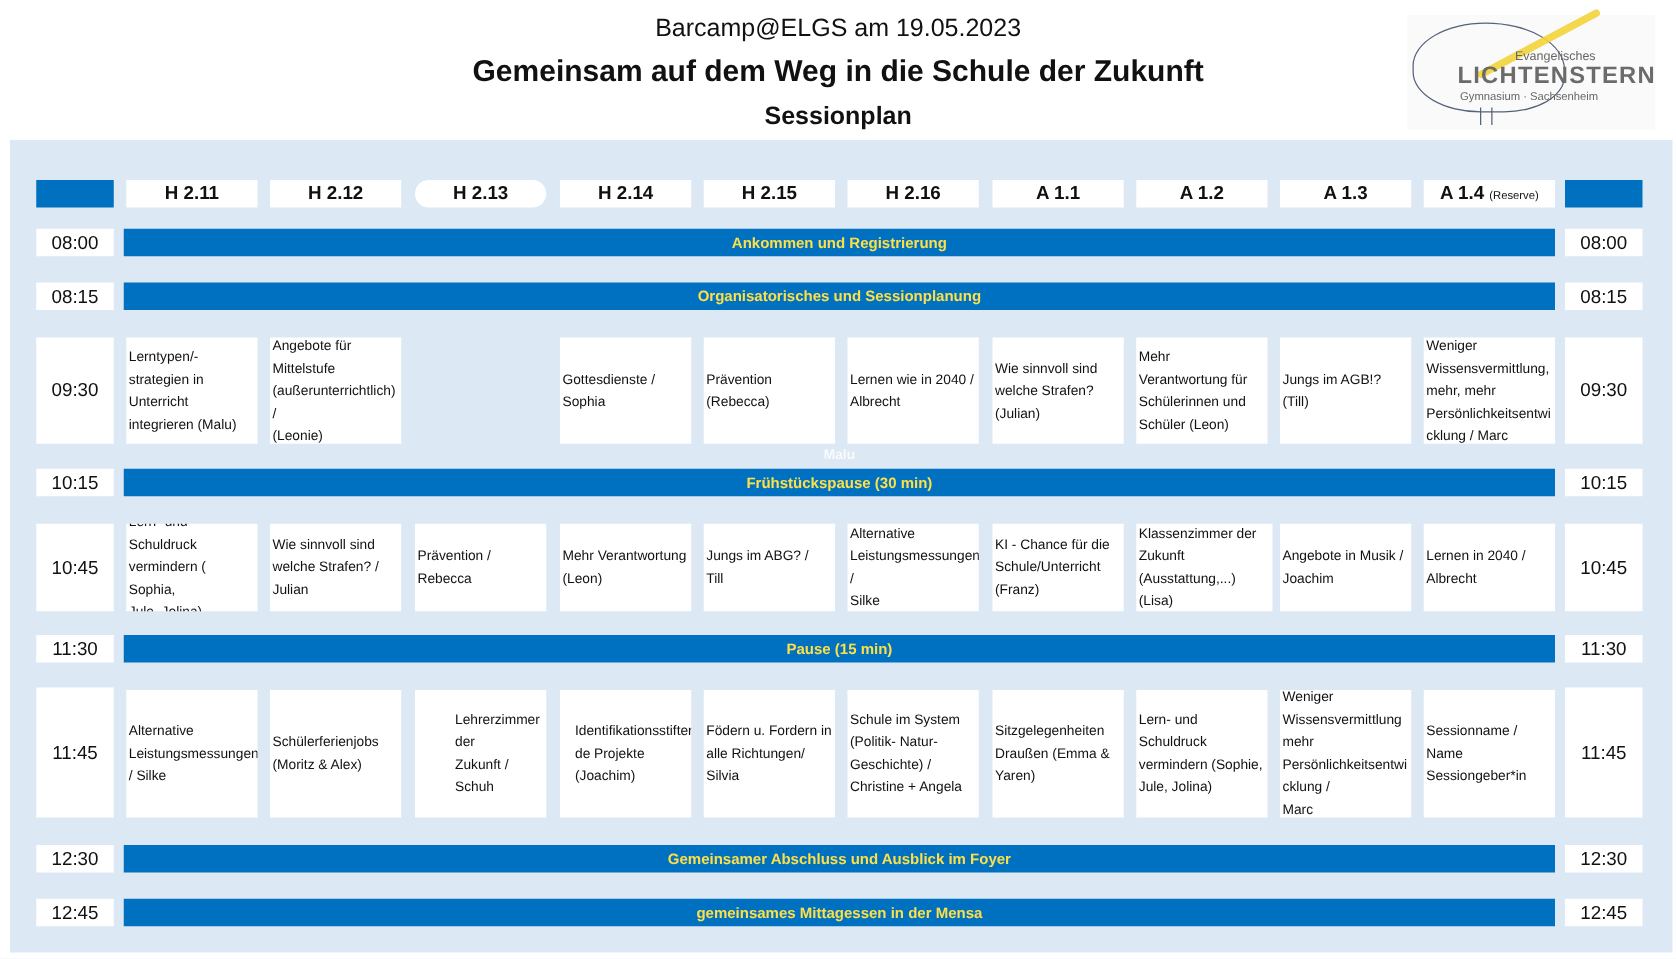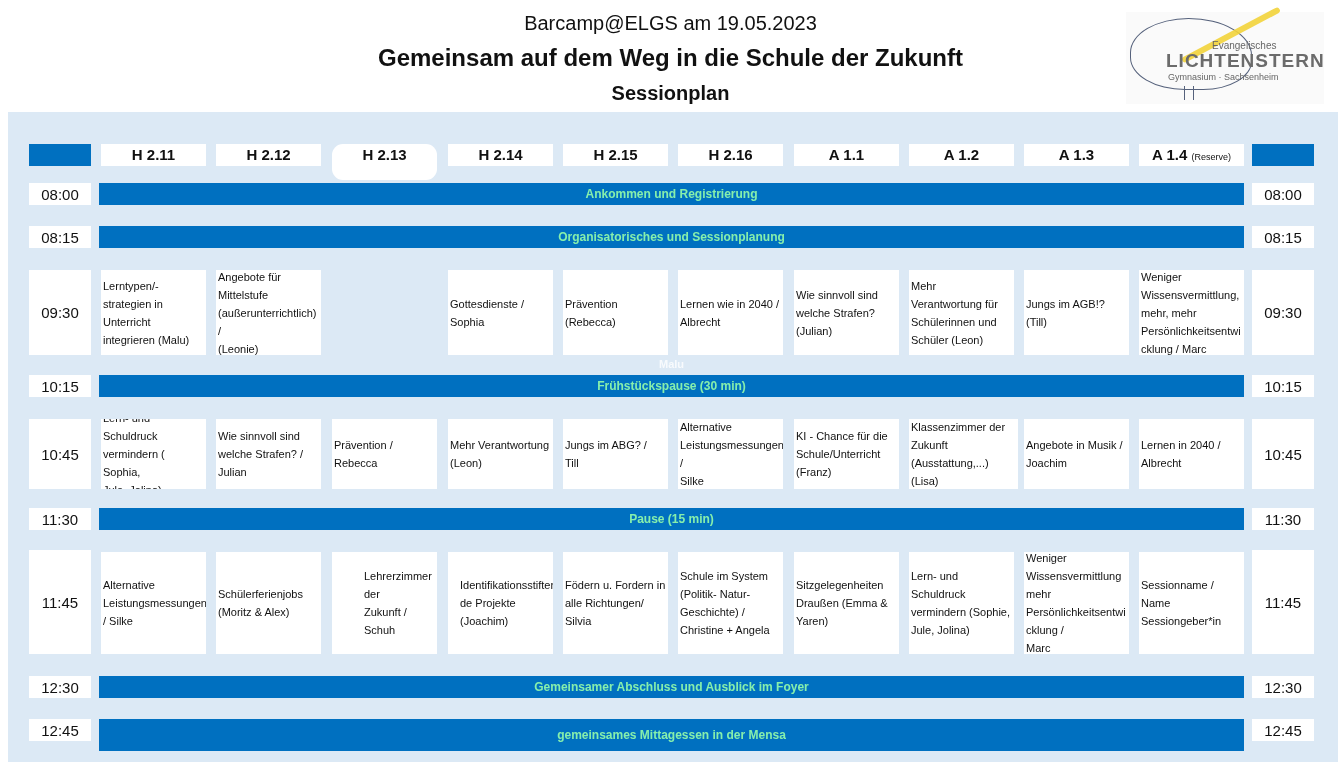--- a/index.html
+++ b/index.html
@@ -17,21 +17,21 @@
   .logo .ev { position:absolute; left:86px; top:28px; font-size:10px; color:#666; }
   .logo .name { position:absolute; left:40px; top:38px; font-size:19px; font-weight:bold; color:#6b6b6b; letter-spacing:1px; }
   .logo .sub { position:absolute; left:42px; top:60px; font-size:9px; color:#666; }
 
   .plan { position:absolute; left:8px; top:112px; width:1330px; height:650px; background:#dce9f5; }
   .cell { position:absolute; background:#ffffff; box-sizing:border-box; }
   .room { text-align:center; font-size:15px; font-weight:bold; line-height:22px; }
   .room small { font-size:9px; font-weight:normal; }
   .blue { background:#0070c0; }
   .time { text-align:center; font-size:15px; display:flex; align-items:center; justify-content:center; }
-  .bar { color:#86efac; font-size:12px; font-weight:bold; text-align:center; display:flex; align-items:center; justify-content:center; }
+  .bar { color:#fde047; font-size:12px; font-weight:bold; text-align:center; display:flex; align-items:center; justify-content:center; }
   .sess { font-size:11px; line-height:18px; padding:0 2px; display:flex; align-items:center; white-space:pre-line; overflow:hidden; }
   .ghost { position:absolute; color:#ffffff; font-size:11px; font-weight:bold; opacity:.8; }
 </style>
 </head>
 <body>
 
 <div class="hdr" id="t1">Barcamp@ELGS am 19.05.2023</div>
 <div class="hdr" id="t2">Gemeinsam auf dem Weg  in die Schule der Zukunft</div>
 <div class="hdr" id="t3">Sessionplan</div>
 
@@ -42,21 +42,21 @@
   <div class="ev">Evangelisches</div>
   <div class="name">LICHTENSTERN</div>
   <div class="sub">Gymnasium · Sachsenheim</div>
 </div>
 
 <div class="plan">
 
   <div class="cell blue" style="left:21px;top:32px;width:62px;height:22px;"></div>
   <div class="cell room" style="left:93px;top:32px;width:105px;height:22px;">H 2.11</div>
   <div class="cell room" style="left:208px;top:32px;width:105px;height:22px;">H 2.12</div>
-  <div class="cell room" style="left:324px;top:32px;width:105px;height:36px;border-radius:11px;">H 2.13</div>
+  <div class="cell room" style="left:324px;top:32px;width:105px;height:22px;border-radius:11px;">H 2.13</div>
   <div class="cell room" style="left:440px;top:32px;width:105px;height:22px;">H 2.14</div>
   <div class="cell room" style="left:555px;top:32px;width:105px;height:22px;">H 2.15</div>
   <div class="cell room" style="left:670px;top:32px;width:105px;height:22px;">H 2.16</div>
   <div class="cell room" style="left:786px;top:32px;width:105px;height:22px;">A 1.1</div>
   <div class="cell room" style="left:901px;top:32px;width:105px;height:22px;">A 1.2</div>
   <div class="cell room" style="left:1016px;top:32px;width:105px;height:22px;">A 1.3</div>
   <div class="cell room" style="left:1131px;top:32px;width:105px;height:22px;"><span>A 1.4</span> <small>(Reserve)</small></div>
   <div class="cell blue" style="left:1244px;top:32px;width:62px;height:22px;"></div>
 
   <div class="cell time" style="left:21px;top:71px;width:62px;height:22px;">08:00</div>
@@ -172,15 +172,15 @@
   <div class="cell sess" style="left:1131px;top:440px;width:105px;height:102px;">Sessionname /
 Name
 Sessiongeber*in</div>
   <div class="cell time" style="left:1244px;top:438px;width:62px;height:104px;">11:45</div>
 
   <div class="cell time" style="left:21px;top:564px;width:62px;height:22px;">12:30</div>
   <div class="cell blue bar" style="left:91px;top:564px;width:1145px;height:22px;">Gemeinsamer Abschluss und Ausblick im Foyer</div>
   <div class="cell time" style="left:1244px;top:564px;width:62px;height:22px;">12:30</div>
 
   <div class="cell time" style="left:21px;top:607px;width:62px;height:22px;">12:45</div>
-  <div class="cell blue bar" style="left:91px;top:607px;width:1145px;height:32px;">gemeinsames Mittagessen in der Mensa</div>
+  <div class="cell blue bar" style="left:91px;top:607px;width:1145px;height:22px;">gemeinsames Mittagessen in der Mensa</div>
   <div class="cell time" style="left:1244px;top:607px;width:62px;height:22px;">12:45</div>
 </div>
 
 </body></html>

